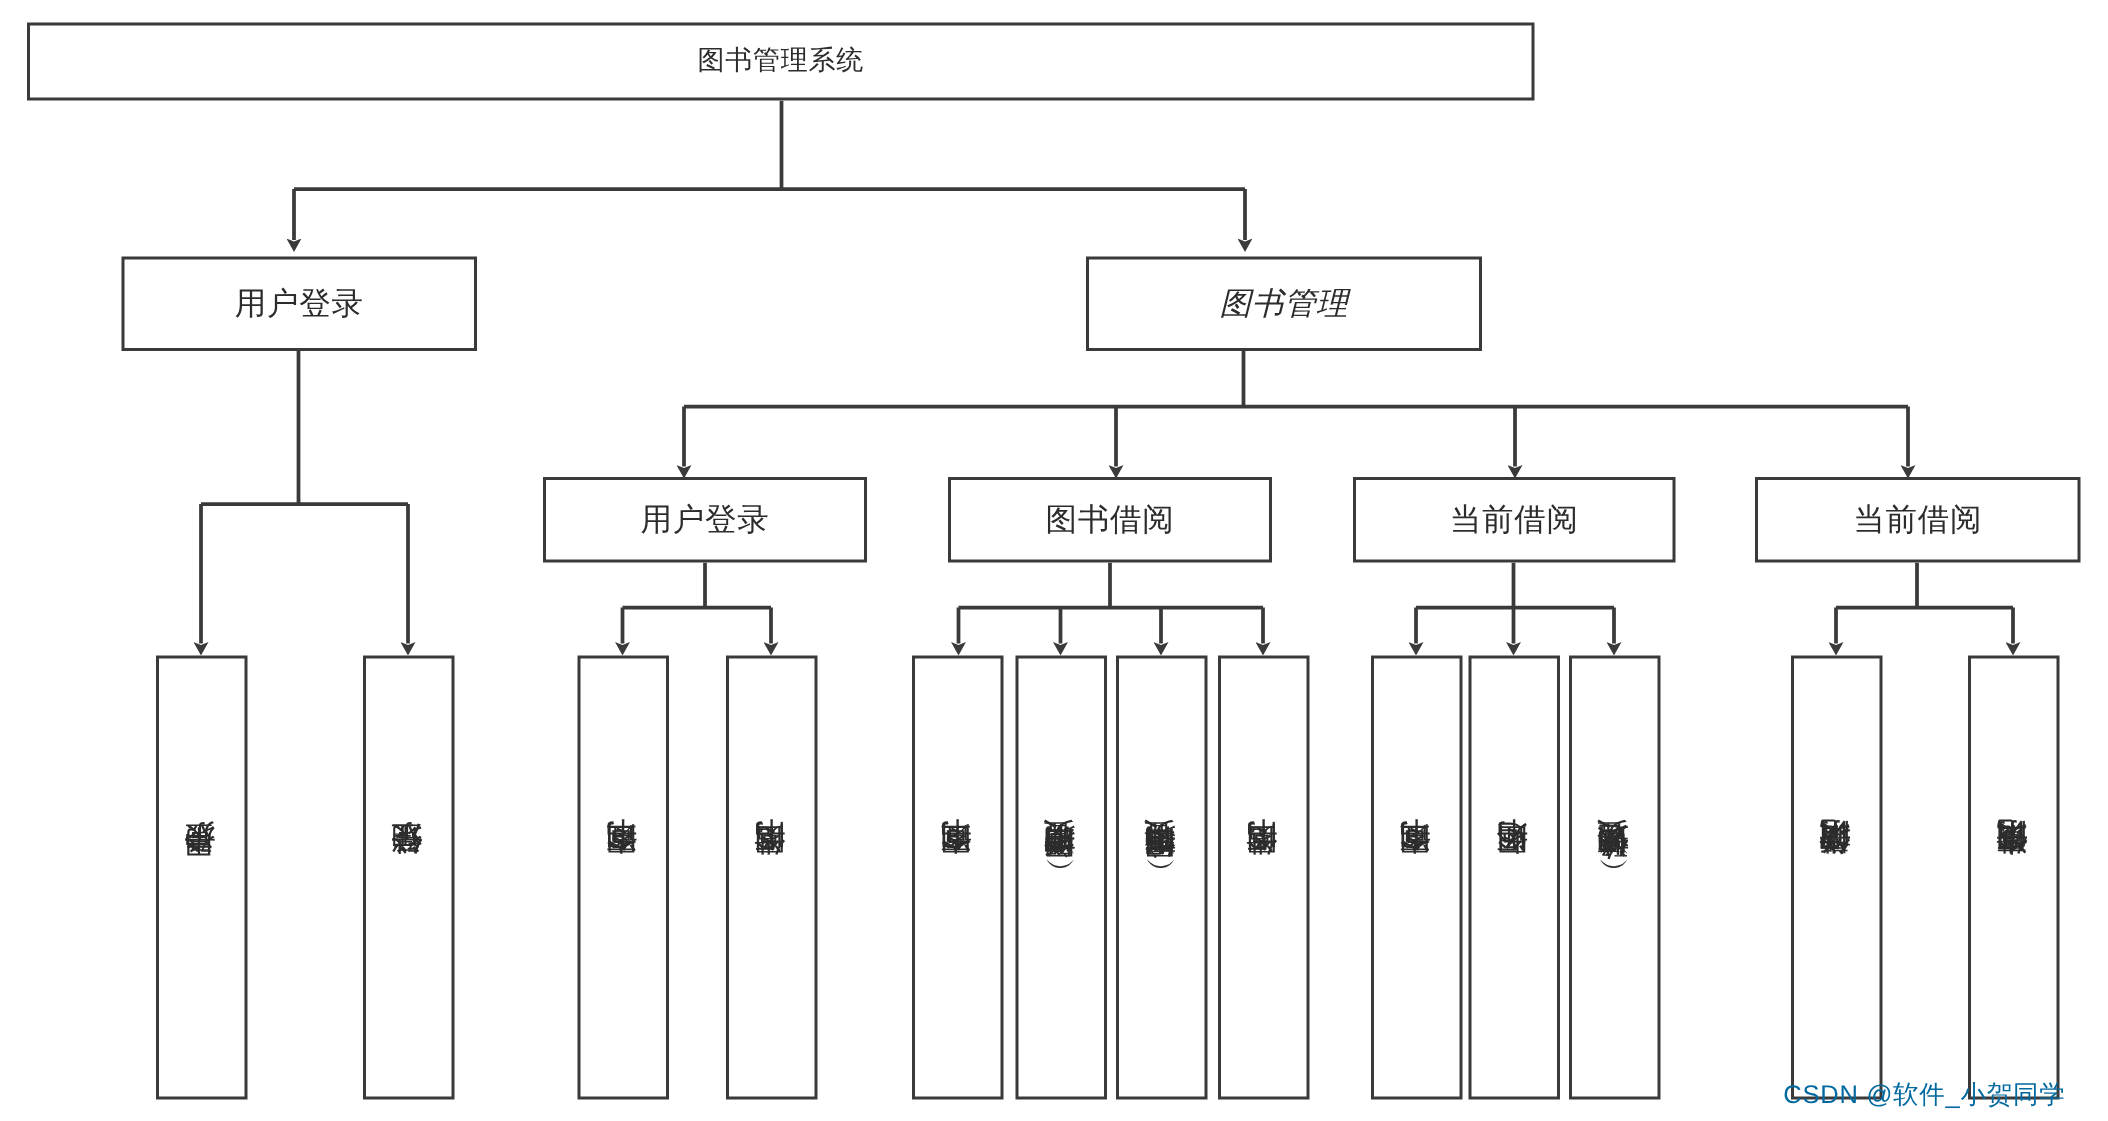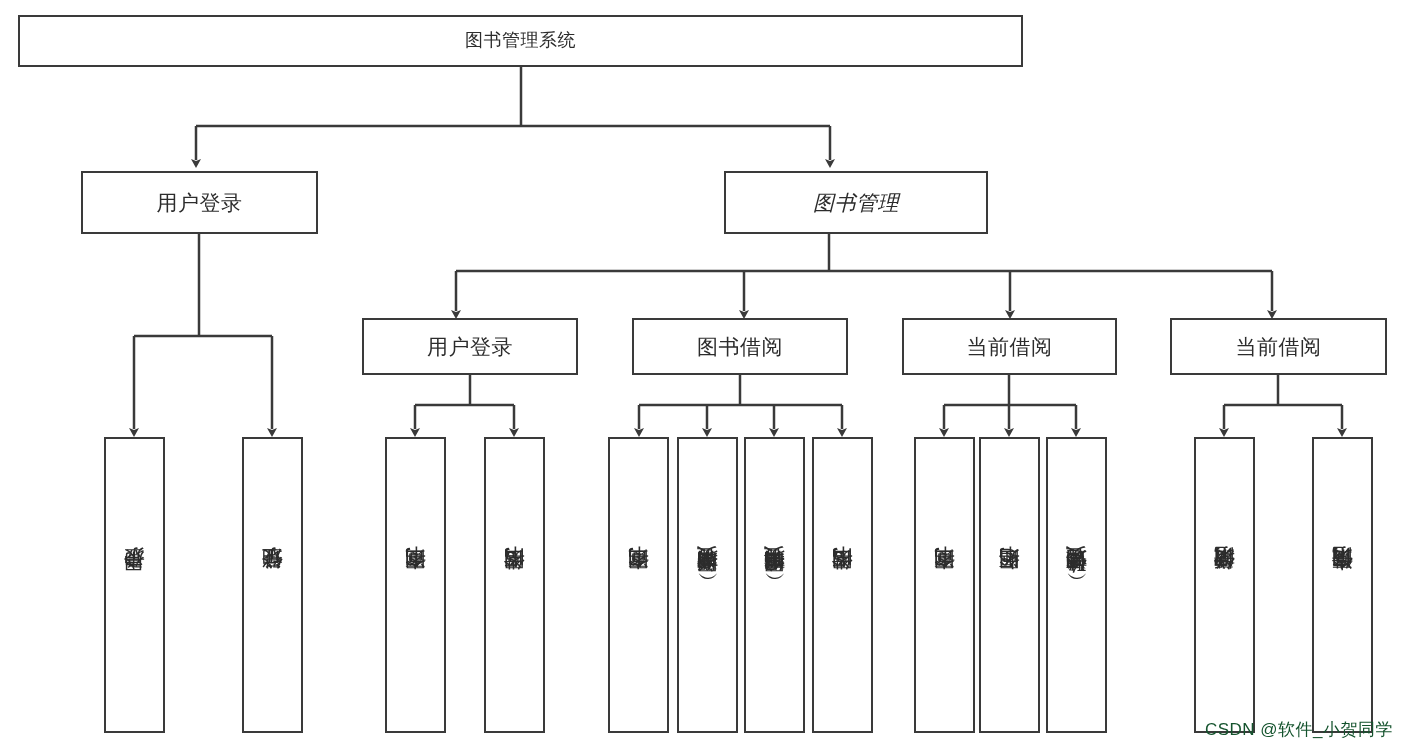--- a/index.html
+++ b/index.html
@@ -57,24 +57,24 @@
     letter-spacing: 1px;
     text-align: center;
     white-space: nowrap;
     transform: rotate(180deg);
   }
   .node.root .label-h {
     font-size: 18px;
   }
   .watermark {
     position: absolute;
-    right: 12px;
+    right: 28px;
     bottom: 6px;
     font-size: 17px;
-    color: #14532d;
+    color: #0369a1;
     letter-spacing: 0.5px;
     white-space: nowrap;
   }
 </style>
 </head>
 <body>
 
 <div id="canvas">
 
   <svg class="connectors" viewBox="0 0 1405 747">

